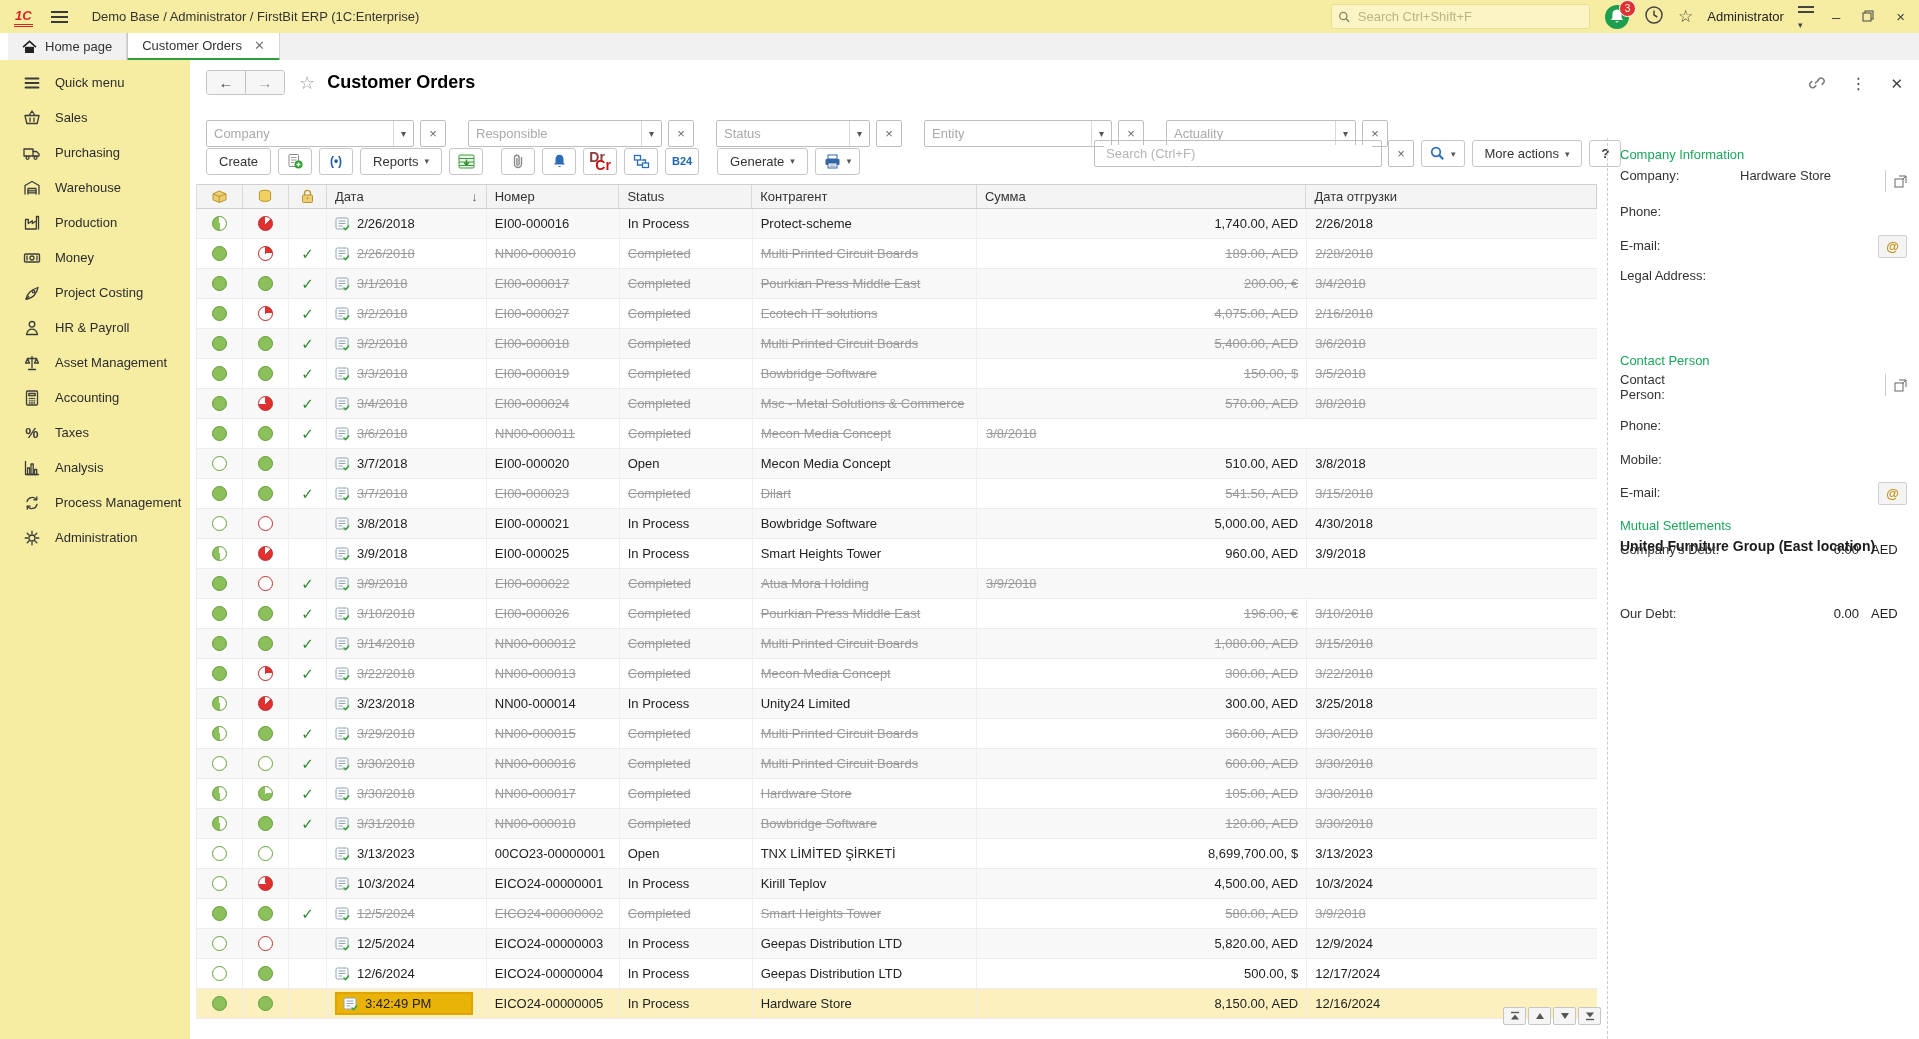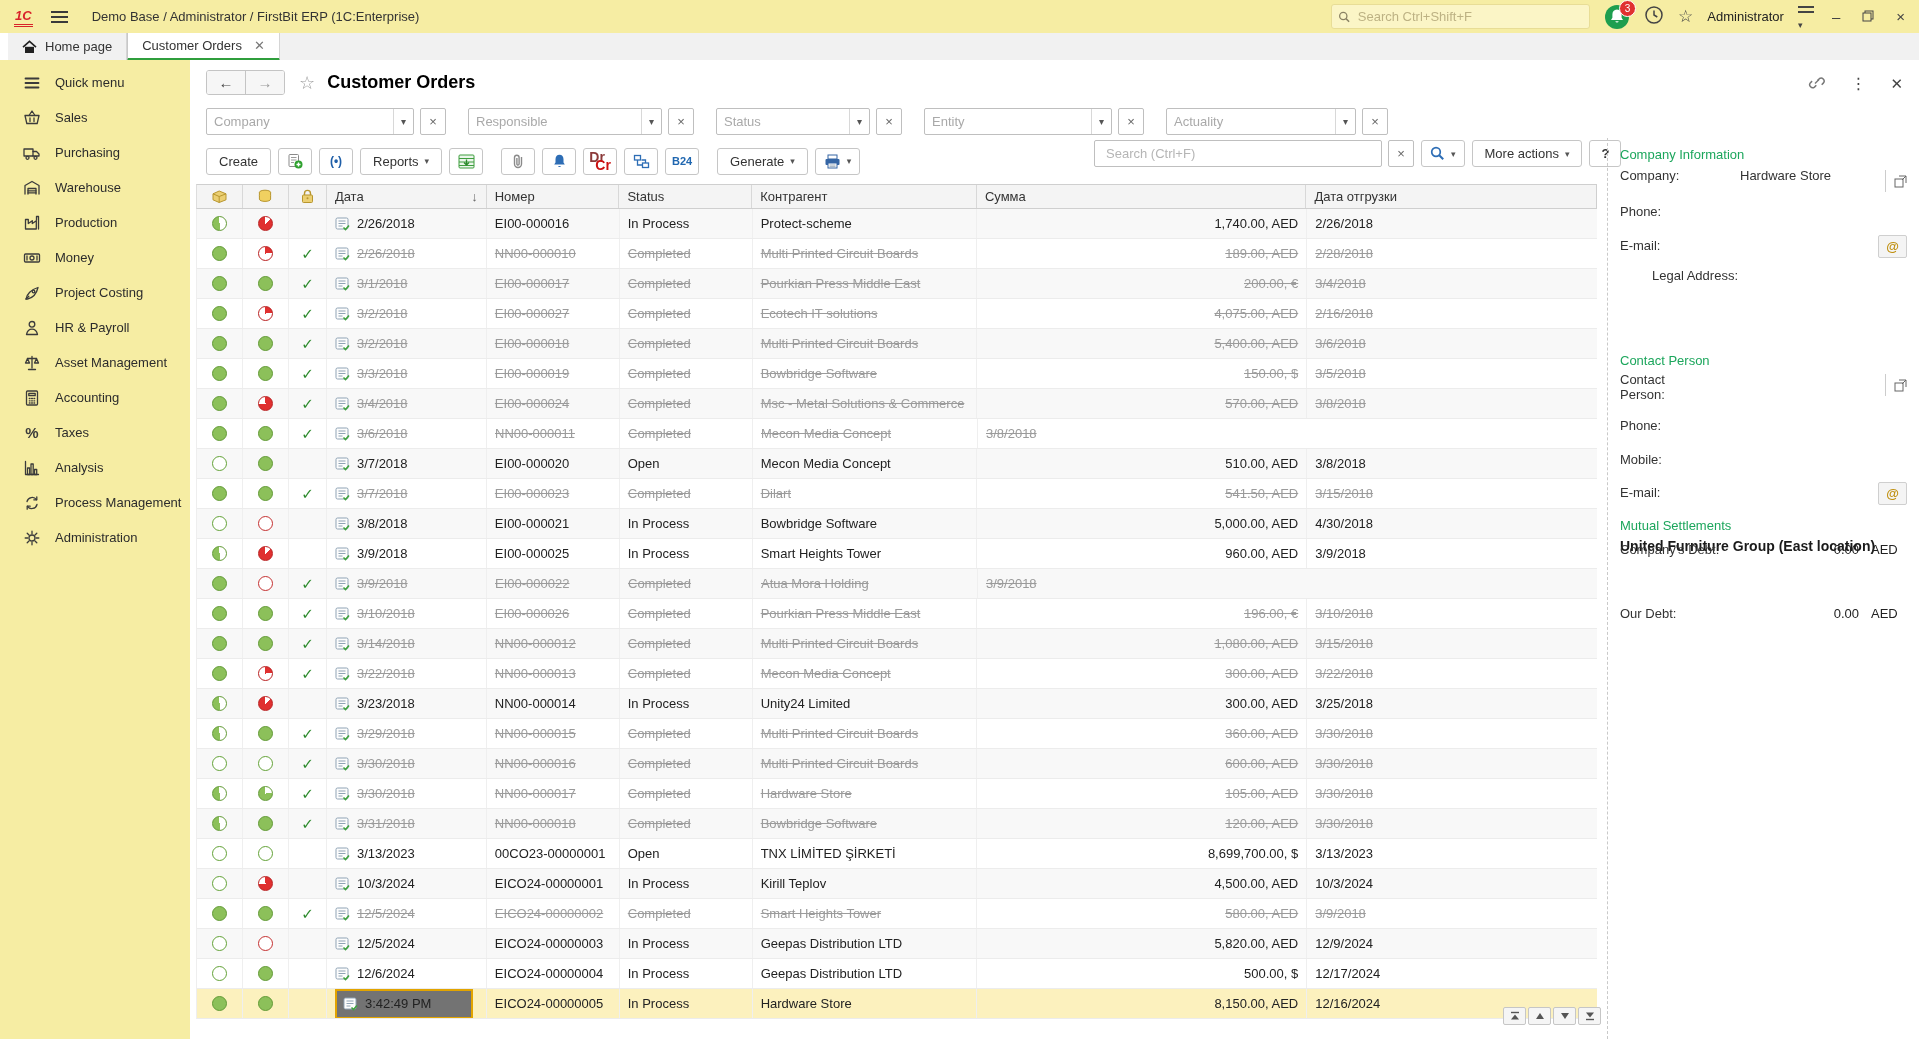--- a/index.html
+++ b/index.html
@@ -39,21 +39,21 @@
   .content{position:absolute;left:190px;top:60px;right:0;bottom:0;background:#fff;}
   .titlebar{position:absolute;left:16px;top:10px;display:flex;align-items:center;}
   .navbtns{display:flex;border:1px solid #C4C4C4;border-radius:3px;overflow:hidden;}
   .navbtns span{width:38px;height:23px;display:flex;align-items:center;justify-content:center;background:#F6F6F6;font-size:15px;}
   .navbtns span:first-child{border-right:1px solid #C4C4C4;color:#444;}
   .navbtns span:last-child{color:#9a9a9a;}
   .t-star{margin-left:14px;color:#9a9a9a;font-size:18px;}
   .pg-title{margin-left:12px;font-size:18px;font-weight:bold;color:#000;}
   .corner-icons{position:absolute;right:16px;top:14px;display:flex;gap:24px;align-items:center;color:#555;}
   
-  .filter-row{position:absolute;left:16px;top:48px;display:flex;}
+  .filter-row{position:absolute;left:16px;top:60px;display:flex;}
   .fgroup{display:flex;margin-right:22px;}
   .combo{height:25px;border:1px solid #BFBFBF;border-radius:2px;display:flex;align-items:center;background:#fff;}
   .combo .ph{flex:1;padding:0 7px;color:#A9A9A9;white-space:nowrap;overflow:hidden;}
   .combo .dd{width:19px;text-align:center;color:#555;font-size:10px;border-left:1px solid #D8D8D8;align-self:stretch;display:flex;align-items:center;justify-content:center;}
   .xbtn{margin-left:6px;width:26px;height:27px;border:1px solid #BFBFBF;border-radius:2px;background:#fff;color:#666;font-size:13px;line-height:1;}
   
   .toolbar{position:absolute;left:16px;top:80px;height:42px;display:flex;align-items:center;}
   .btn{height:27px;box-sizing:border-box;border:1px solid #C6C6C6;border-radius:3px;background:#fff;color:#333;
        display:inline-flex;align-items:center;justify-content:center;padding:0 12px;font-size:13px;gap:6px;}
   .btn .caret{font-size:9px;color:#555;}
@@ -90,22 +90,22 @@
   .sort{margin-left:auto;color:#666;}
   .circ{display:inline-block;width:15px;height:15px;border-radius:50%;box-sizing:border-box;}
   .g-full{background:#8CC05A;border:1px solid #639B37;}
   .g-half{background:conic-gradient(from 180deg,#8CC05A 0 50%,#fff 0);border:1px solid #639B37;}
   .g-empty{background:#fff;border:1px solid #63A237;}
   .g-34{background:conic-gradient(#fff 0 25%,#8CC05A 0);border:1px solid #639B37;}
   .r-78{background:conic-gradient(#fff 0 12.5%,#E03030 0);border:1px solid #B92222;}
   .r-34{background:conic-gradient(from 270deg,#fff 0 25%,#E03030 0);border:1px solid #B92222;}
   .r-14{background:conic-gradient(#E03030 0 25%,#fff 0);border:1px solid #B92222;}
   .r-empty{background:#fff;border:1px solid #C43030;}
-  .editor{display:inline-flex;align-items:center;gap:6px;border:2px solid #E2A400;background:#737373;
-          height:30px;box-sizing:border-box;padding:0 6px;min-width:138px;}
+  .editor{display:inline-flex;align-items:center;gap:6px;border:2px solid #E2A400;background:#eab308;
+          height:23px;box-sizing:border-box;padding:0 6px;min-width:138px;}
   
   .pager{position:absolute;left:1313px;top:947px;display:flex;gap:2px;}
   .pager button{width:23px;height:18px;border:1px solid #C6C6C6;background:#F5F5F5;border-radius:2px;
                 display:flex;align-items:center;justify-content:center;padding:0;}
   
   .rpanel{position:absolute;left:1417px;top:78px;right:0;bottom:0;border-left:1px dashed #C9C9C9;
           padding:0 12px;box-sizing:border-box;}
   .rp{position:absolute;left:12px;right:12px;}
   .rhead{color:#1CA65C;}
   .rlabel{color:#333;}
@@ -1151,21 +1151,21 @@
               <rect x="1" y="4" width="8" height="8" fill="none" stroke="#666"></rect>
               <path d="M5 1h7v7M8 5l4-4" fill="none" stroke="#666"></path>
             </svg>
         </span>
       </div>
       <div class="rp rlabel" style="top:66px;">Phone:</div>
       <div class="rp" style="top:100px;">
         <span class="rlabel">E-mail:</span>
         <span class="atbtn">@</span>
       </div>
-      <div class="rp rlabel" style="top:130px;margin-left:32px;">Legal Address:</div>
+      <div class="rp rlabel" style="top:130px;">Legal Address:</div>
 
       <div class="rp rhead" style="top:215px;">Contact Person</div>
       <div class="rp rrow" style="top:234px;">
         <span class="rlabel" style="width:80px;display:inline-block;">Contact Person:</span>
         <span class="openbtn" style="top:2px;">
           <span class="vline"></span>
           <svg width="13" height="13" viewBox="0 0 13 13">
               <rect x="1" y="4" width="8" height="8" fill="none" stroke="#666"></rect>
               <path d="M5 1h7v7M8 5l4-4" fill="none" stroke="#666"></path>
             </svg>

